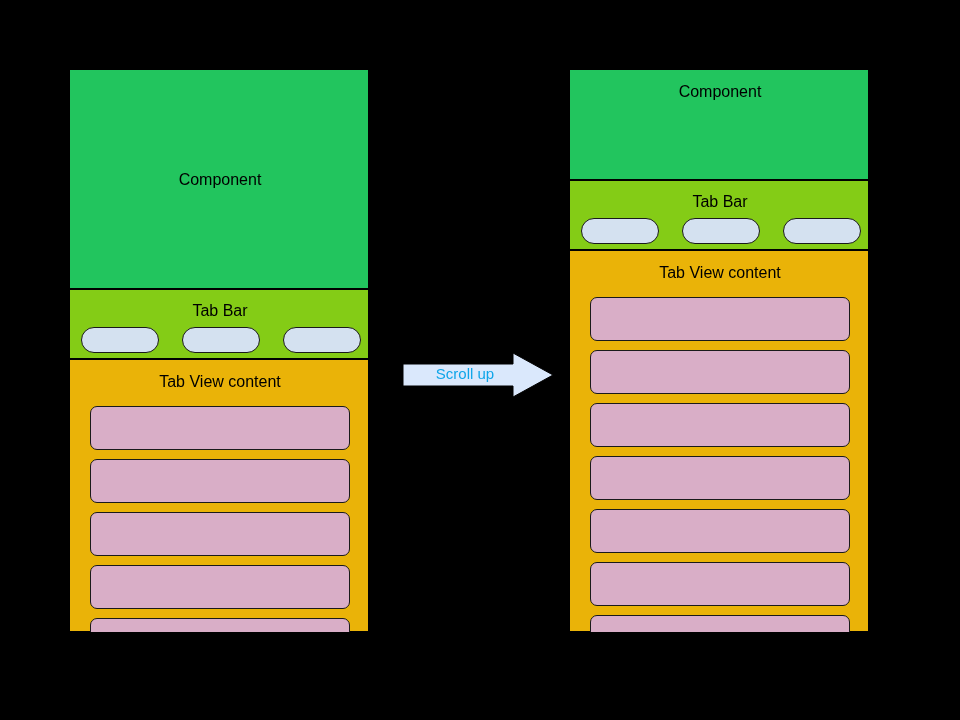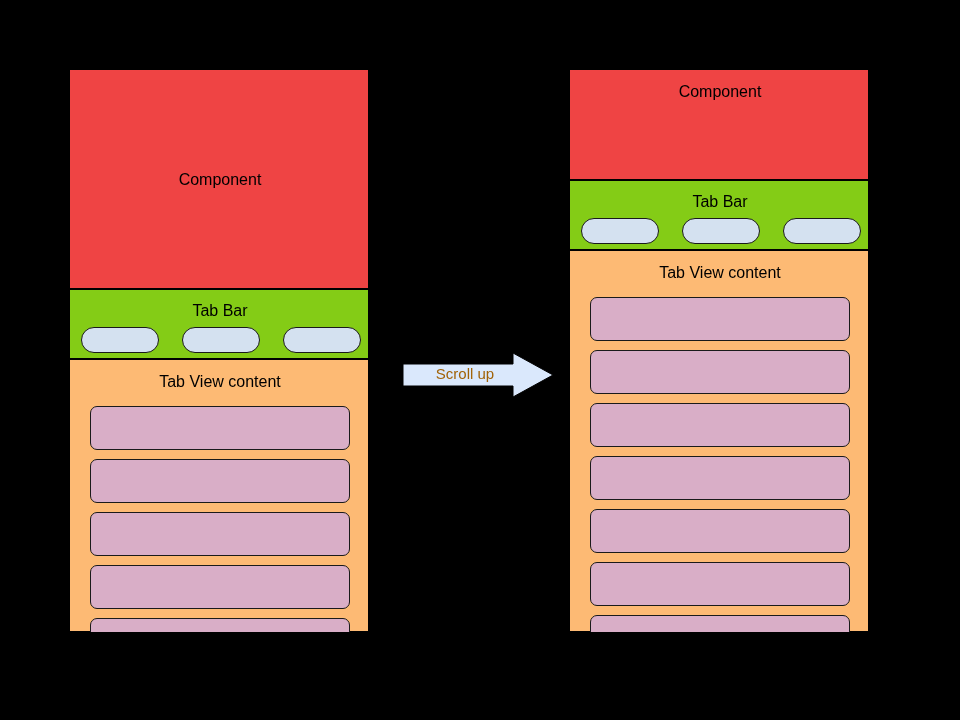--- a/index.html
+++ b/index.html
@@ -31,28 +31,28 @@
 
   .section {
     position: absolute;
     left: 0;
     width: 300px;
     box-sizing: border-box;
     border: 1px solid #000000;
   }
 
   .component-region {
-    background: #ef4444;
+    background: #22c55e;
     top: 0;
   }
   .tabbar-region {
     background: #84cc16;
   }
   .tabview-region {
-    background: #fdba74;
+    background: #eab308;
   }
 
   .region-label {
     position: absolute;
     left: 0;
     width: 300px;
     text-align: center;
     font-size: 16px;
     color: #000000;
     line-height: 1;
@@ -90,21 +90,21 @@
     height: 44px;
   }
   #transition-arrow svg { display: block; }
   #arrow-label {
     position: absolute;
     left: 403px;
     top: 366px;
     width: 124px;
     text-align: center;
     font-size: 15px;
-    color: #a16207;
+    color: #0ea5e9;
     line-height: 1;
   }
 </style>
 </head>
 <body>
 
 <div id="canvas">
 
   <div class="phone" id="phone-before">
 

